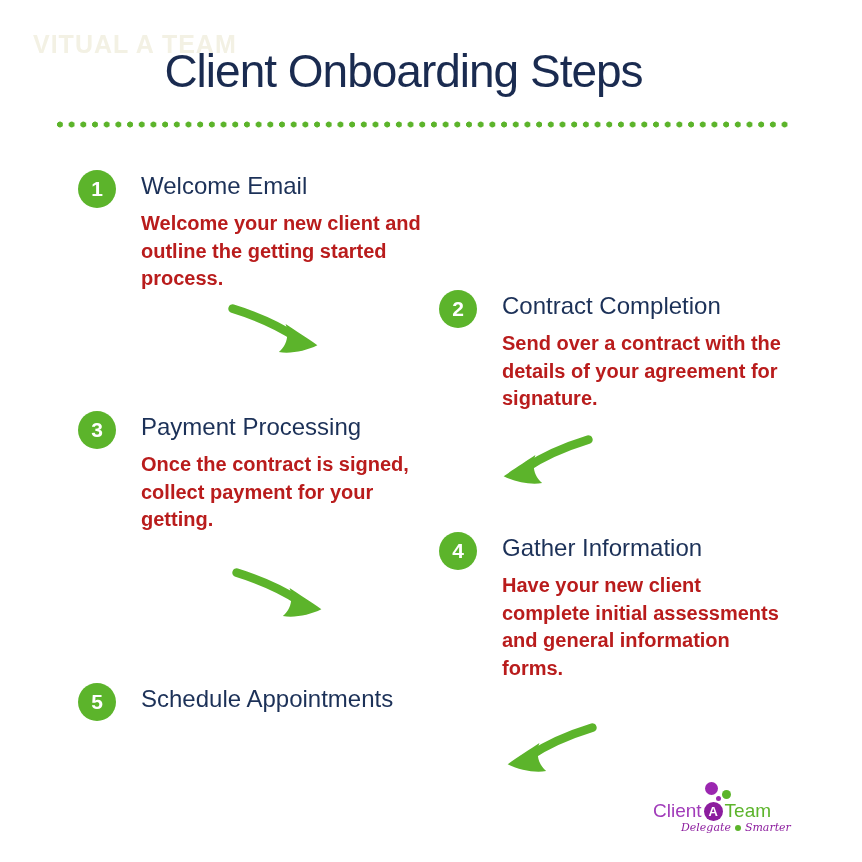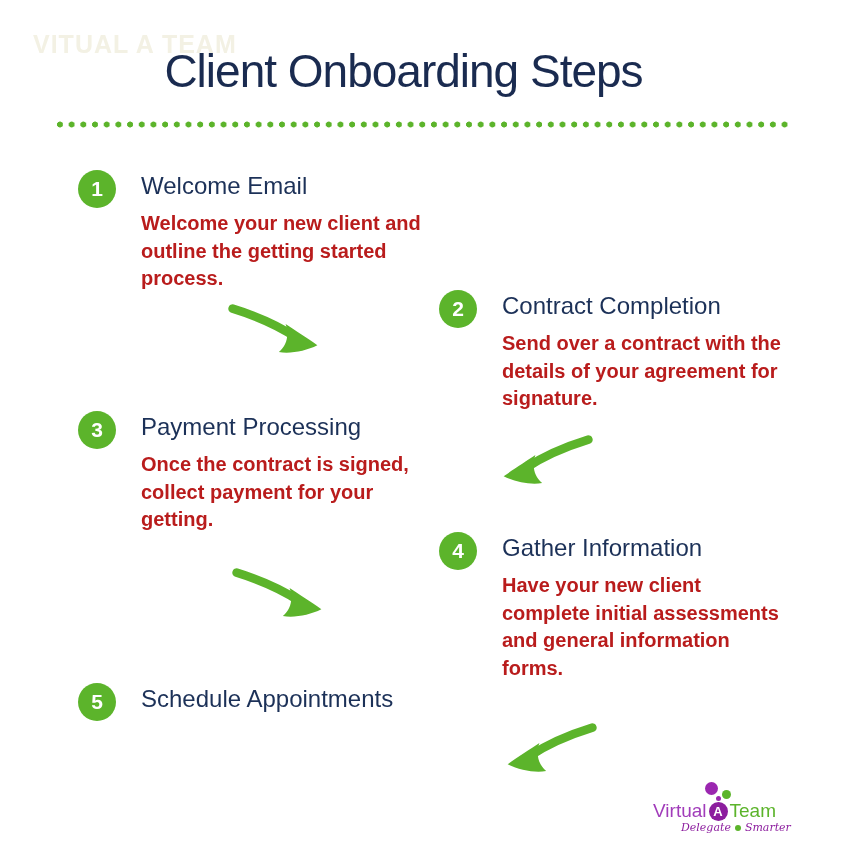--- a/index.html
+++ b/index.html
@@ -160,21 +160,21 @@
       <path d="M4 8 C 30 16, 52 26, 70 38" fill="none" stroke="#5cb42b" stroke-width="9" stroke-linecap="round"></path>
       <path d="M92 46 C 80 52, 64 55, 52 53 C 60 46, 63 36, 59 24 C 68 30, 82 39, 92 46 Z" fill="#5cb42b"></path>
     </svg>
   </div>
 
   <div class="logo">
     <span class="dot dot-purple-lg"></span>
     <span class="dot dot-green"></span>
     <span class="dot dot-purple-sm"></span>
     <div class="logo-row">
-      <span class="logo-virtual">Virtual</span>
+      <span class="logo-virtual">Client</span>
       <span class="logo-a">A</span>
       <span class="logo-team">Team</span>
     </div>
     <div class="logo-tagline">
       <span>Delegate</span>
       <span class="tag-dot"></span>
       <span>Smarter</span>
     </div>
   </div>
 

